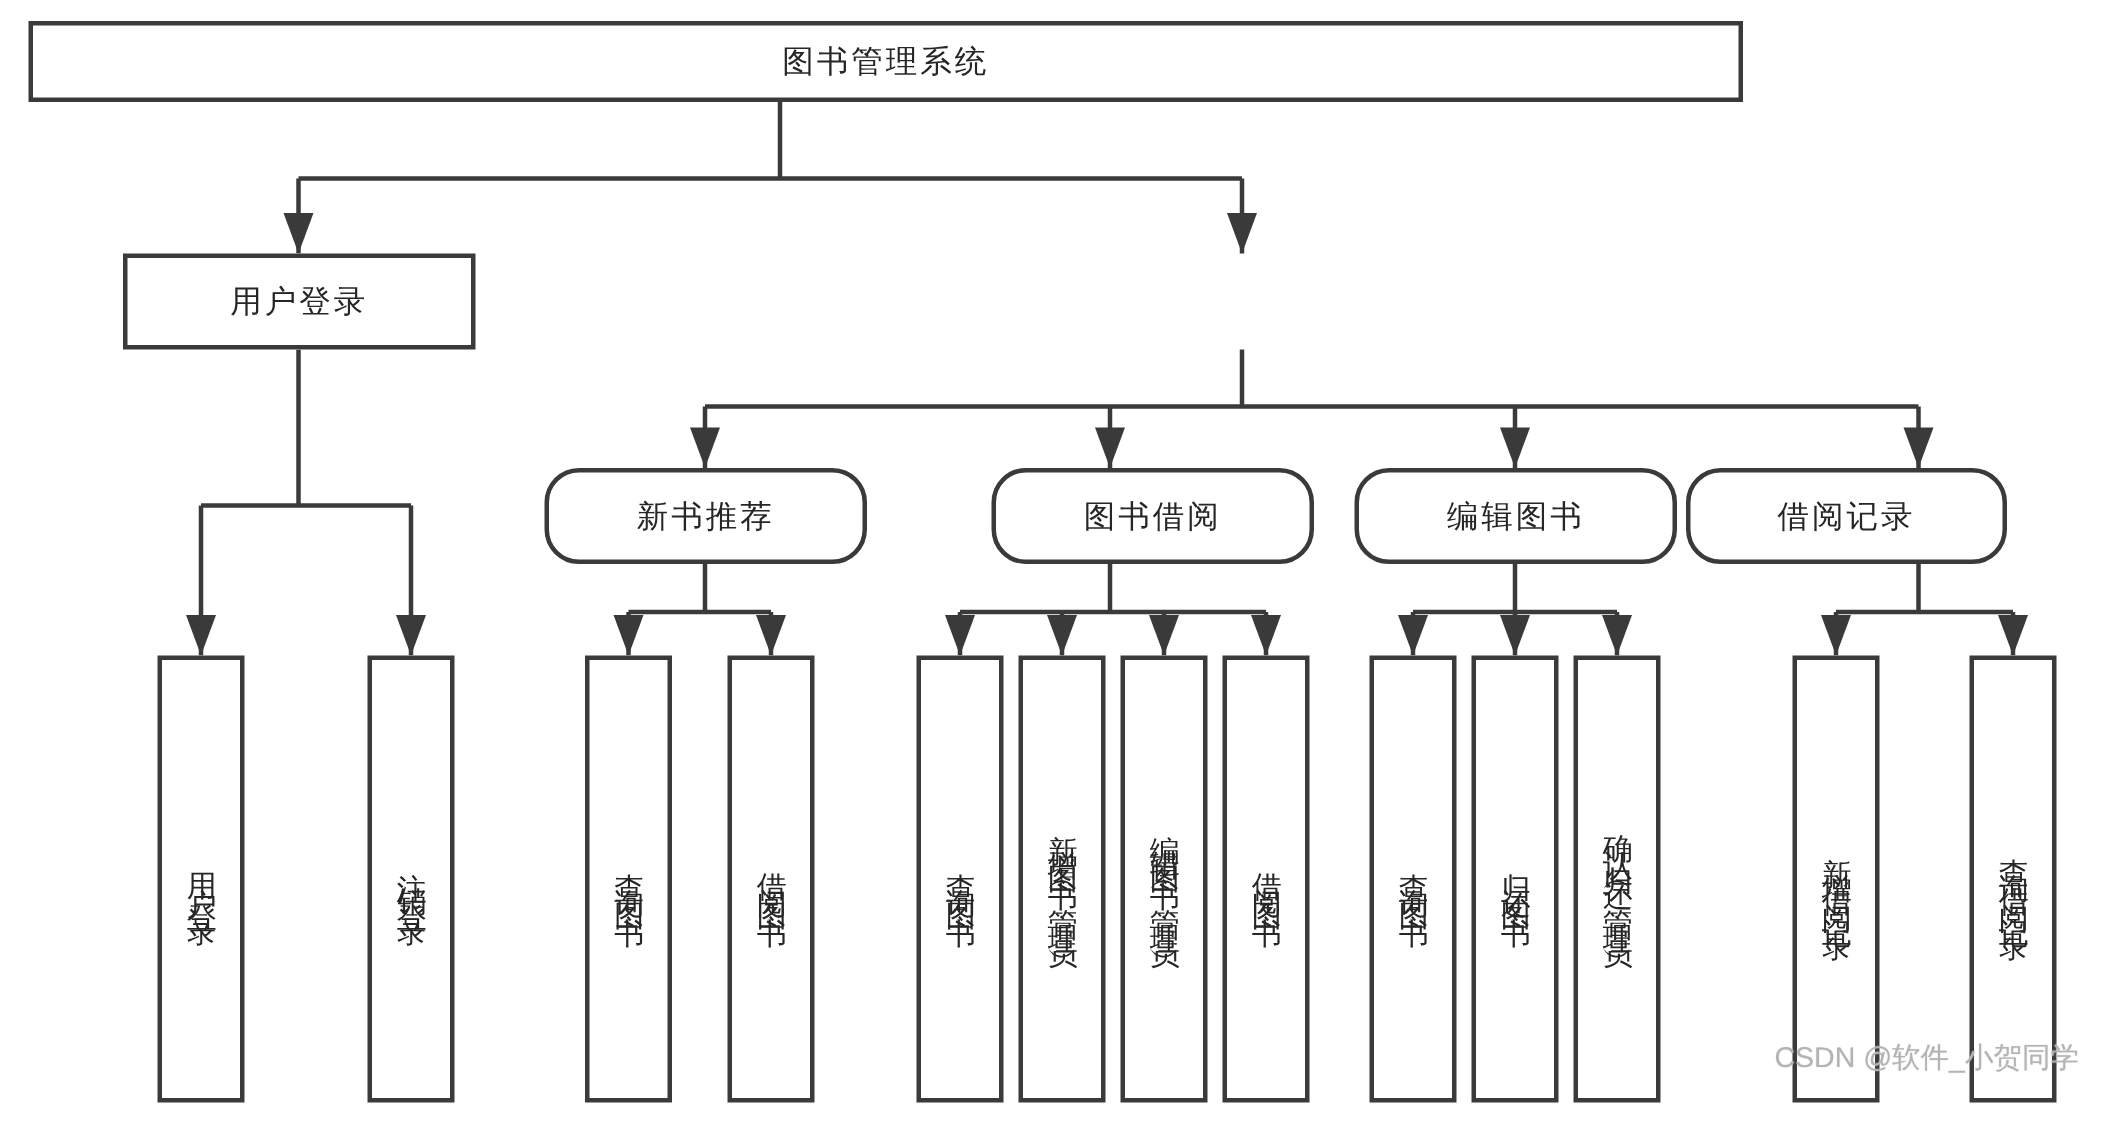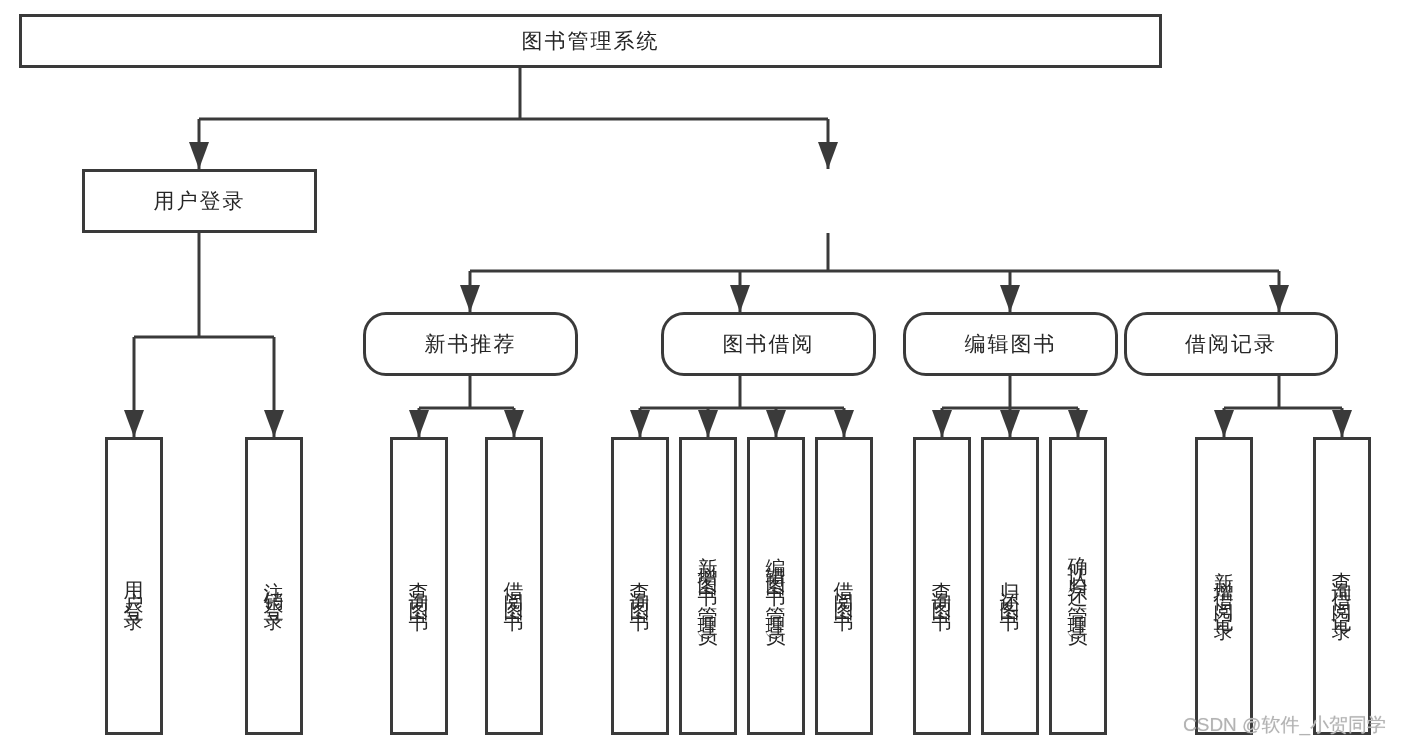--- a/index.html
+++ b/index.html
@@ -38,21 +38,21 @@
     color: #262626;
   }
   .lf1  { left: 105px; }  .lf2  { left: 245px; }
   .lf3  { left: 390px; }  .lf4  { left: 485px; }
   .lf5  { left: 611px; }  .lf6  { left: 679px; }  .lf7  { left: 747px; }  .lf8  { left: 815px; }
   .lf9  { left: 913px; }  .lf10 { left: 981px; }  .lf11 { left: 1049px; }
   .lf12 { left: 1195px; } .lf13 { left: 1313px; }
   .watermark {
     position: absolute;
     left: 1183px;
-    top: 712px;
+    top: 692px;
     font-size: 19px;
     color: #b3b3b3;
     z-index: 3;
     white-space: nowrap;
     text-shadow: 0 0 1px #d8d8d8;
   }
 </style>
 </head>
 <body>
 

